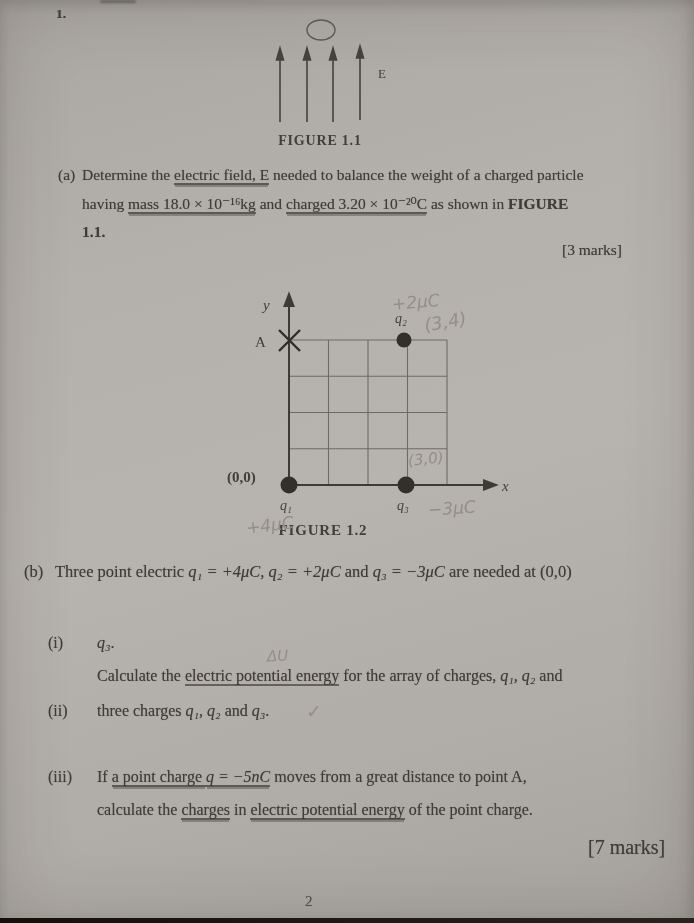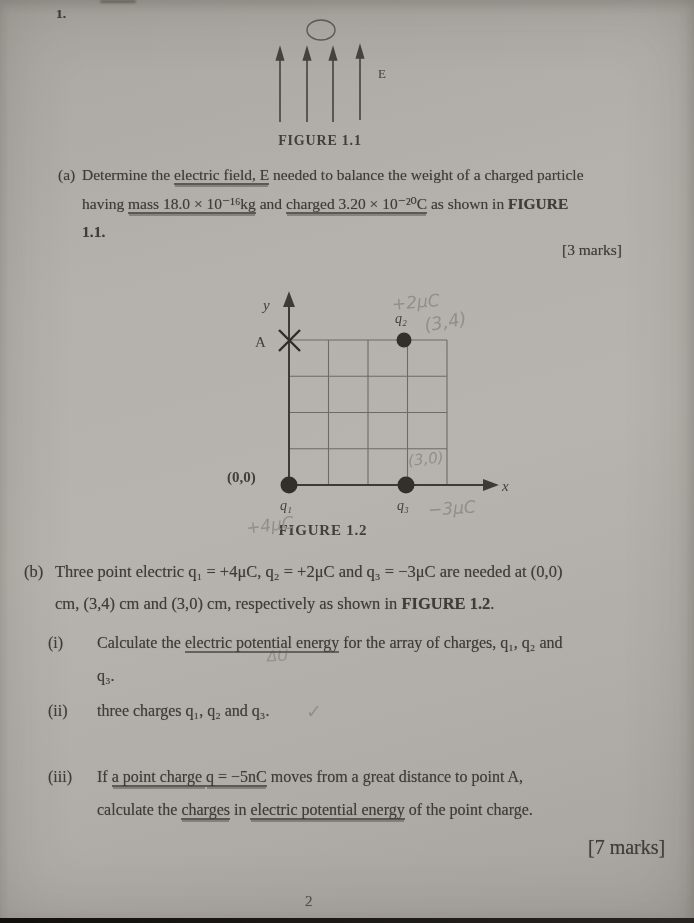--- a/index.html
+++ b/index.html
@@ -8,21 +8,21 @@
     width:694px;height:923px;
     overflow:hidden;
     background:linear-gradient(165deg,#aaa6a1 0%,#b4b0ab 28%,#b7b3ae 52%,#b0aca7 78%,#a7a39e 100%);
     box-shadow:inset 0 0 70px rgba(55,50,45,.20), inset -4px 0 14px rgba(60,55,50,.12), inset 0 6px 10px rgba(60,55,50,.10);
     font-family:"Liberation Serif","DejaVu Serif",serif;
     color:#403d39;
   }
   .abs{position:absolute;}
   .txt{text-shadow:0 0 .7px rgba(64,61,57,.55);}
   .b{font-weight:bold;}
-  .it{}
+  .it{font-style:italic;}
   .u{box-shadow:0 2px 0 rgba(88,84,78,.85);}
   .uu{box-shadow:0 2px 0 rgba(88,84,78,.9), 0 5px 0 -1px rgba(88,84,78,.5);}
   .para{display:flex;}
   .plabel{flex:0 0 auto;}
   .pbody{flex:1 1 auto;}
   .para-a{font-size:15.5px;line-height:28.5px;}
   .para-a .plabel{width:24px;}
   .para-b{font-size:16.5px;line-height:32px;}
   .para-b .plabel{width:31px;}
   .item{font-size:16px;line-height:33px;}
@@ -115,29 +115,28 @@
   <span class="abs hand" style="left:408px;top:450px;font-size:15px;transform:rotate(-6deg);">(3,0)</span>
   <span class="abs hand" style="left:428px;top:498px;font-size:17px;transform:rotate(-4deg);">−3μC</span>
   <span class="abs hand" style="left:246px;top:515px;font-size:17px;transform:rotate(-7deg);">+4μC</span>
   <span class="abs hand" style="left:267px;top:647px;font-size:15px;transform:rotate(-3deg);">ΔU</span>
   <span class="abs hand" style="left:306px;top:700px;font-size:19px;">✓</span>
 
   <div class="abs para para-b txt" style="left:24px;top:556px;width:656px;">
     <span class="plabel">(b)</span>
     <div class="pbody">
       <div><span>Three point electric </span><span class="it">q₁ = +4μC, q₂ = +2μC</span><span> and </span><span class="it">q₃ = −3μC</span><span> are needed at (0,0)</span></div>
-      <div><span>cm, (3,4) cm and (3,0) cm, respectively as shown in </span><span class="b">FIGURE 1.2</span><span>.</span></div>
     </div>
   </div>
 
   <div class="abs para item txt" style="left:48px;top:626px;width:632px;">
     <span class="plabel">(i)</span>
     <div class="pbody">
+      <div><span class="it">q₃</span><span>.</span></div>
       <div><span>Calculate the </span><span class="u">electric potential energy</span><span> for the array of charges, </span><span class="it">q₁, q₂</span><span> and</span></div>
-      <div><span class="it">q₃</span><span>.</span></div>
     </div>
   </div>
 
   <div class="abs para item txt" style="left:48px;top:694px;width:632px;">
     <span class="plabel">(ii)</span>
     <div class="pbody">
       <div><span>three charges </span><span class="it">q₁, q₂</span><span> and </span><span class="it">q₃</span><span>.</span></div>
     </div>
   </div>
 

